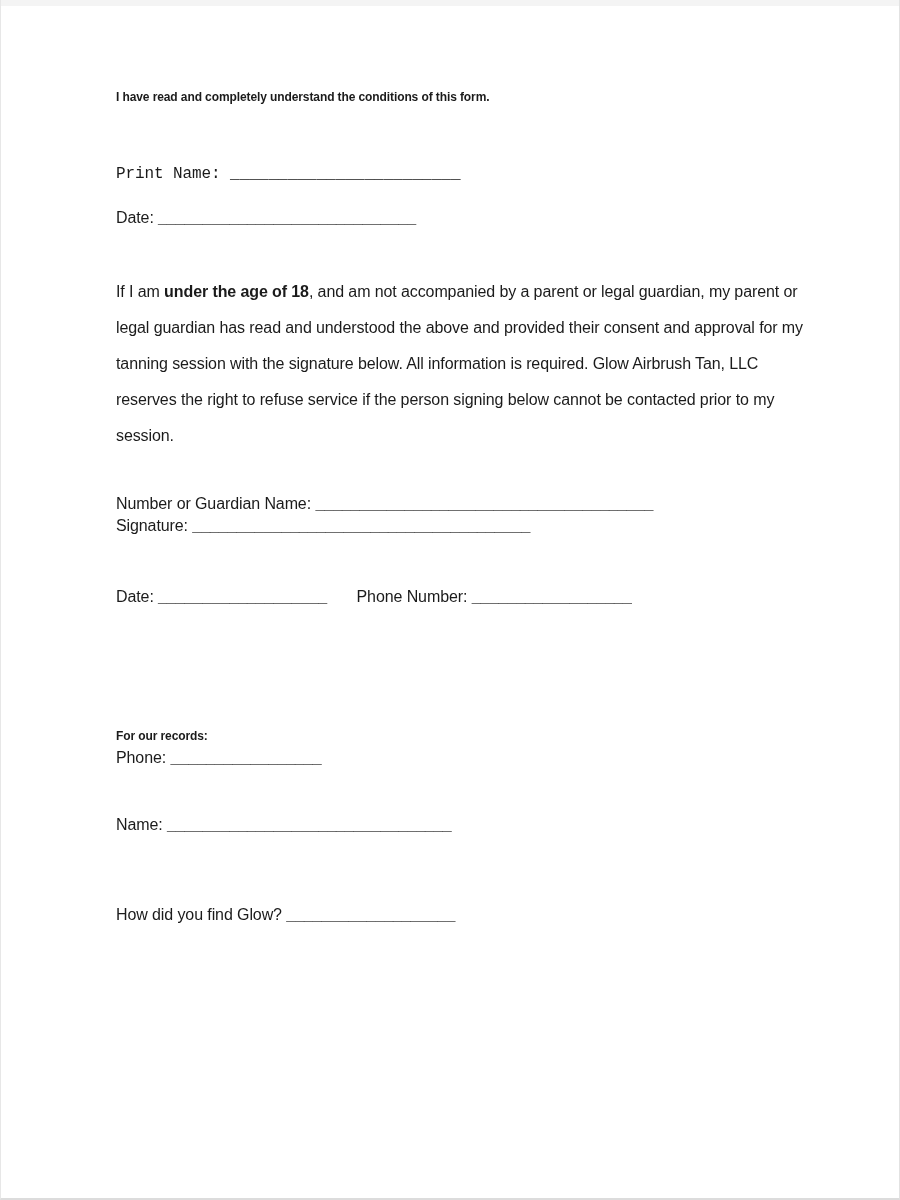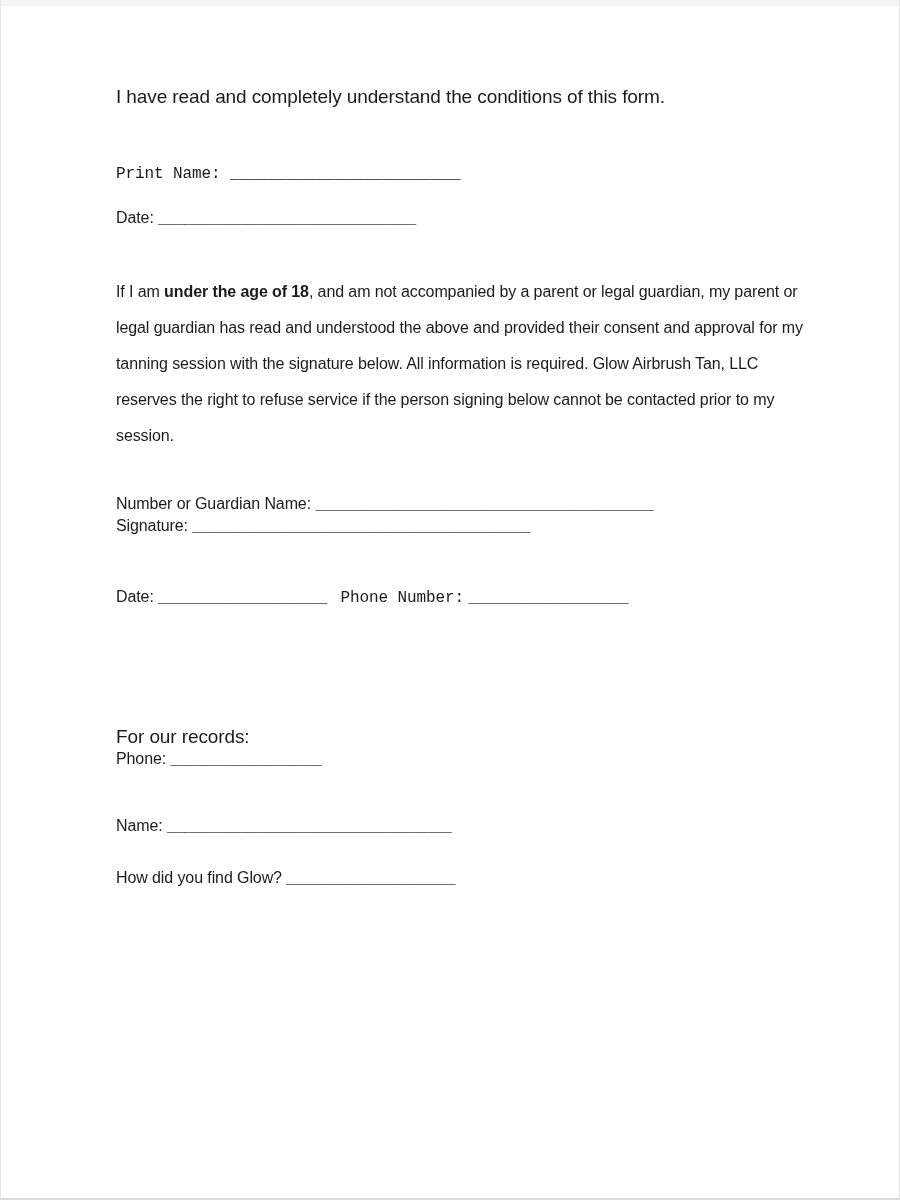--- a/index.html
+++ b/index.html
@@ -28,22 +28,22 @@
   }
   .page-content {
     box-sizing: border-box;
     width: 100%;
     height: 100%;
     padding: 86px 95px 0 115px;
     font-size: 16px;
     letter-spacing: -0.1px;
   }
   .bold-heading {
-    font-weight: normal;
-    font-size: 19px;
+    font-weight: bold;
+    font-size: 12px;
     line-height: 22px;
   }
   .field-row {
     line-height: 22px;
     white-space: nowrap;
   }
   .field-label { }
   .field-blank {
     font-weight: bold;
     letter-spacing: 0;
@@ -56,22 +56,22 @@
   
   .m-print   { margin-top: 55px; font-family: Liberation Mono, monospace; }
   .m-sig1    { margin-top: 51px; }
   .m-date1   { margin-top: 22px; }
   .m-parent  { margin-top: 39px; }
   .m-sig2    { }
   .m-datephone { margin-top: 49px; }
   .m-records { margin-top: 117px; }
   .m-phone   { }
   .m-email   { margin-top: 45px; }
-  .m-referral{ margin-top: 30px; }
-  .inline-gap { margin-left: 9px; font-family: Liberation Mono, monospace; }
+  .m-referral{ margin-top: 68px; }
+  .inline-gap { margin-left: 25px; }
 </style>
 </head>
 <body>
 
 <div class="page">
   <div class="page-top-strip"></div>
   <div class="page-content">
 
     <div class="bold-heading">I have read and completely understand the conditions of this form.</div>
 

